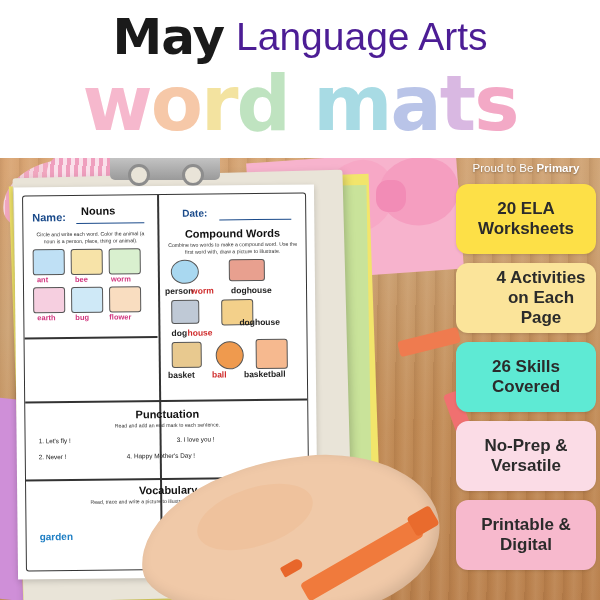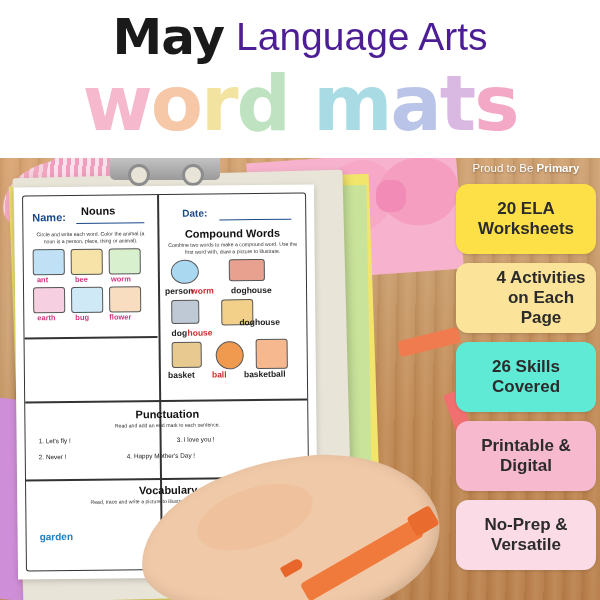--- a/index.html
+++ b/index.html
@@ -499,18 +499,18 @@
 
 <div class="sidebar">
   <div class="brand">
     <span>Proud to Be</span>
     <span class="b-strong">Primary</span>
   </div>
   <div class="badges" id="badges">
         <div class="badge" style="background: #fde047;">20 ELA Worksheets</div>
         <div class="badge" style="background: rgb(251, 228, 154); padding-left: 36px;">4 Activities on Each Page</div>
         <div class="badge" style="background: #5eead4;">26 Skills Covered</div>
+        <div class="badge" style="background: rgb(251, 220, 230);">No-Prep &amp; Versatile</div>
         <div class="badge" style="background: rgb(247, 185, 205);">Printable &amp; Digital</div>
-        <div class="badge" style="background: rgb(251, 220, 230);">No-Prep &amp; Versatile</div>
       </div>
 </div>
 
 </div>
 
 </body></html>

